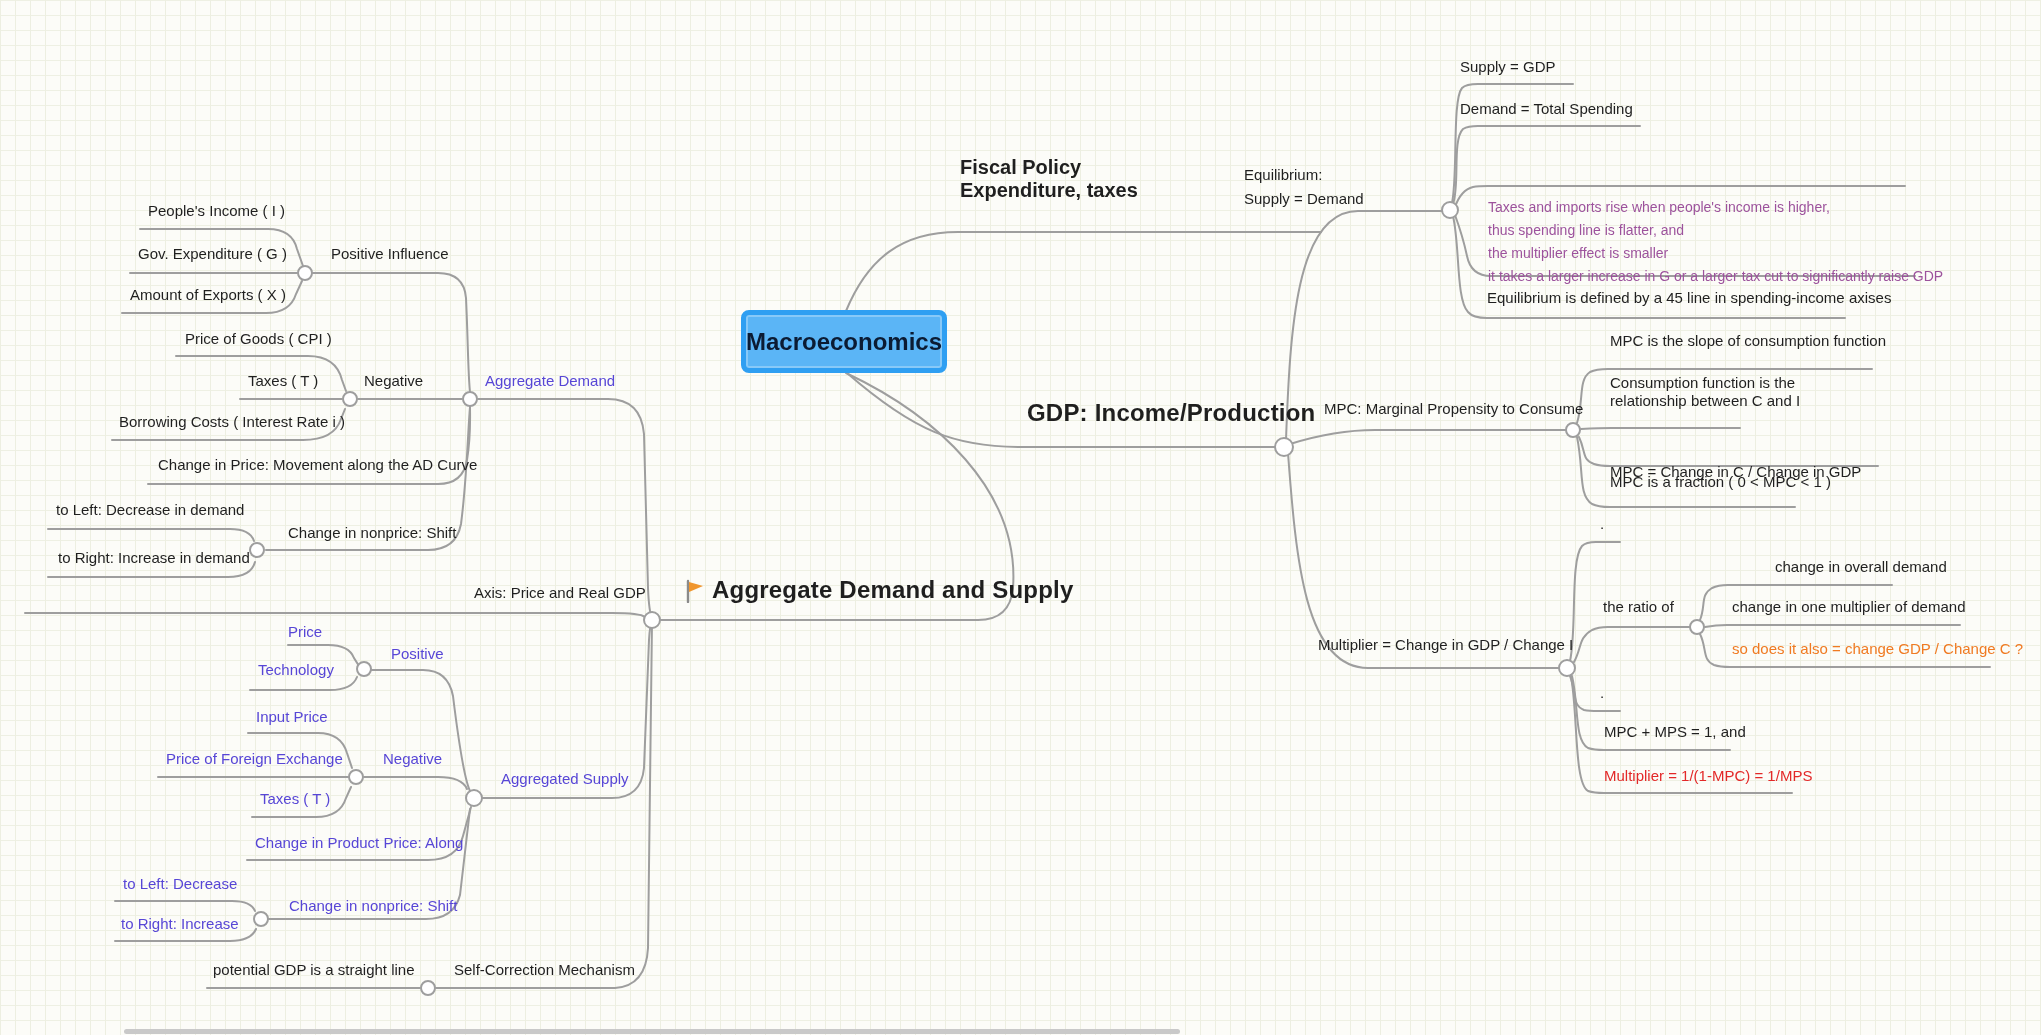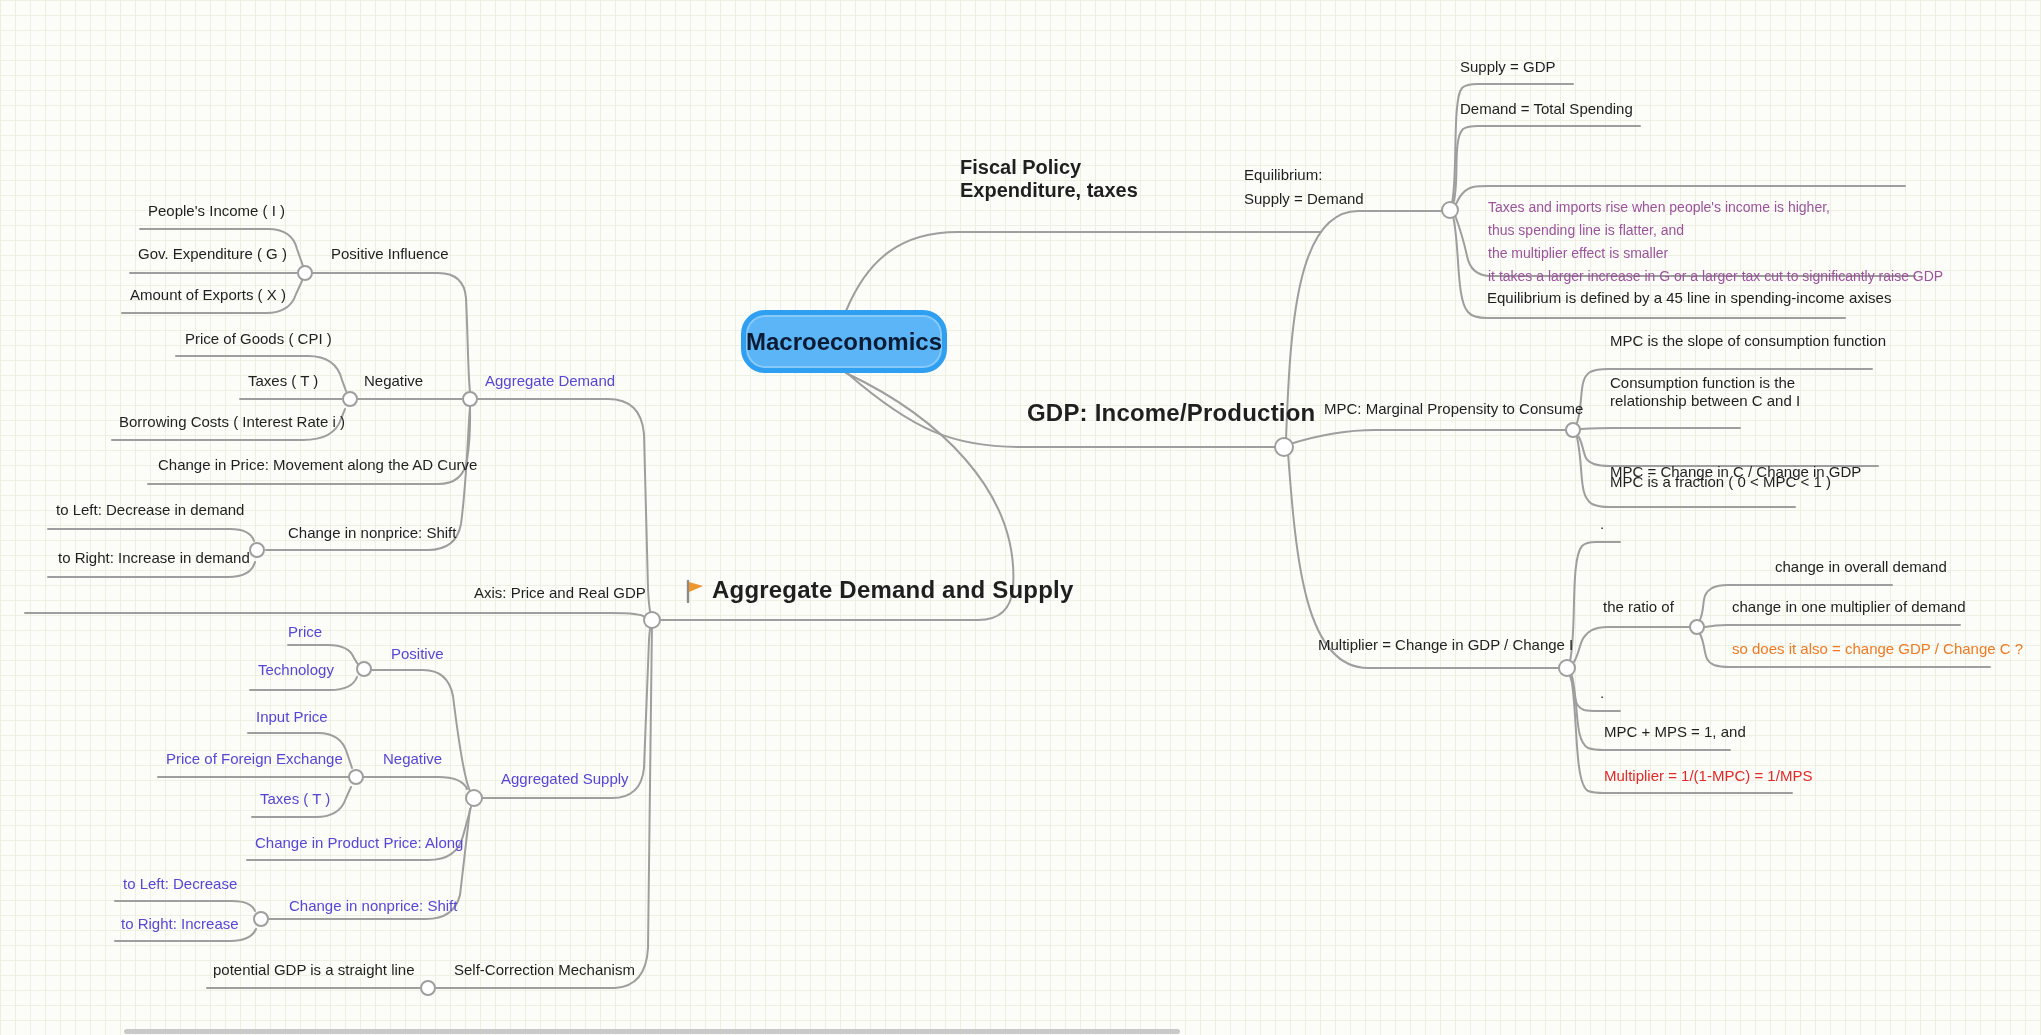--- a/index.html
+++ b/index.html
@@ -30,21 +30,21 @@
   .big-title{font-size:24px;font-weight:bold;line-height:26px;letter-spacing:0.2px;}
   .mid-title{font-size:20px;font-weight:bold;line-height:23px;}
   .two-line{line-height:18px;}
   .note-block{line-height:23px;font-size:14px;}
   .root-node{
     position:absolute;
     left:741px;top:310px;width:206px;height:63px;
     box-sizing:border-box;
     background:#5BB5F6;
     border:5px solid #2F9FF2;
-    border-radius:24px;
+    border-radius:8px;
     box-shadow:inset 0 0 0 2px rgba(255,255,255,0.28);
     display:flex;align-items:center;justify-content:center;
     font-size:24px;font-weight:bold;color:#0b1b33;
   }
   .flag{position:absolute;left:684px;top:579px;width:22px;height:24px;}
   .scrollbar-h{
     position:absolute;left:124px;top:1029px;width:1056px;height:5px;
     background:#c9c9c9;border-radius:3px;
   }
 </style>

